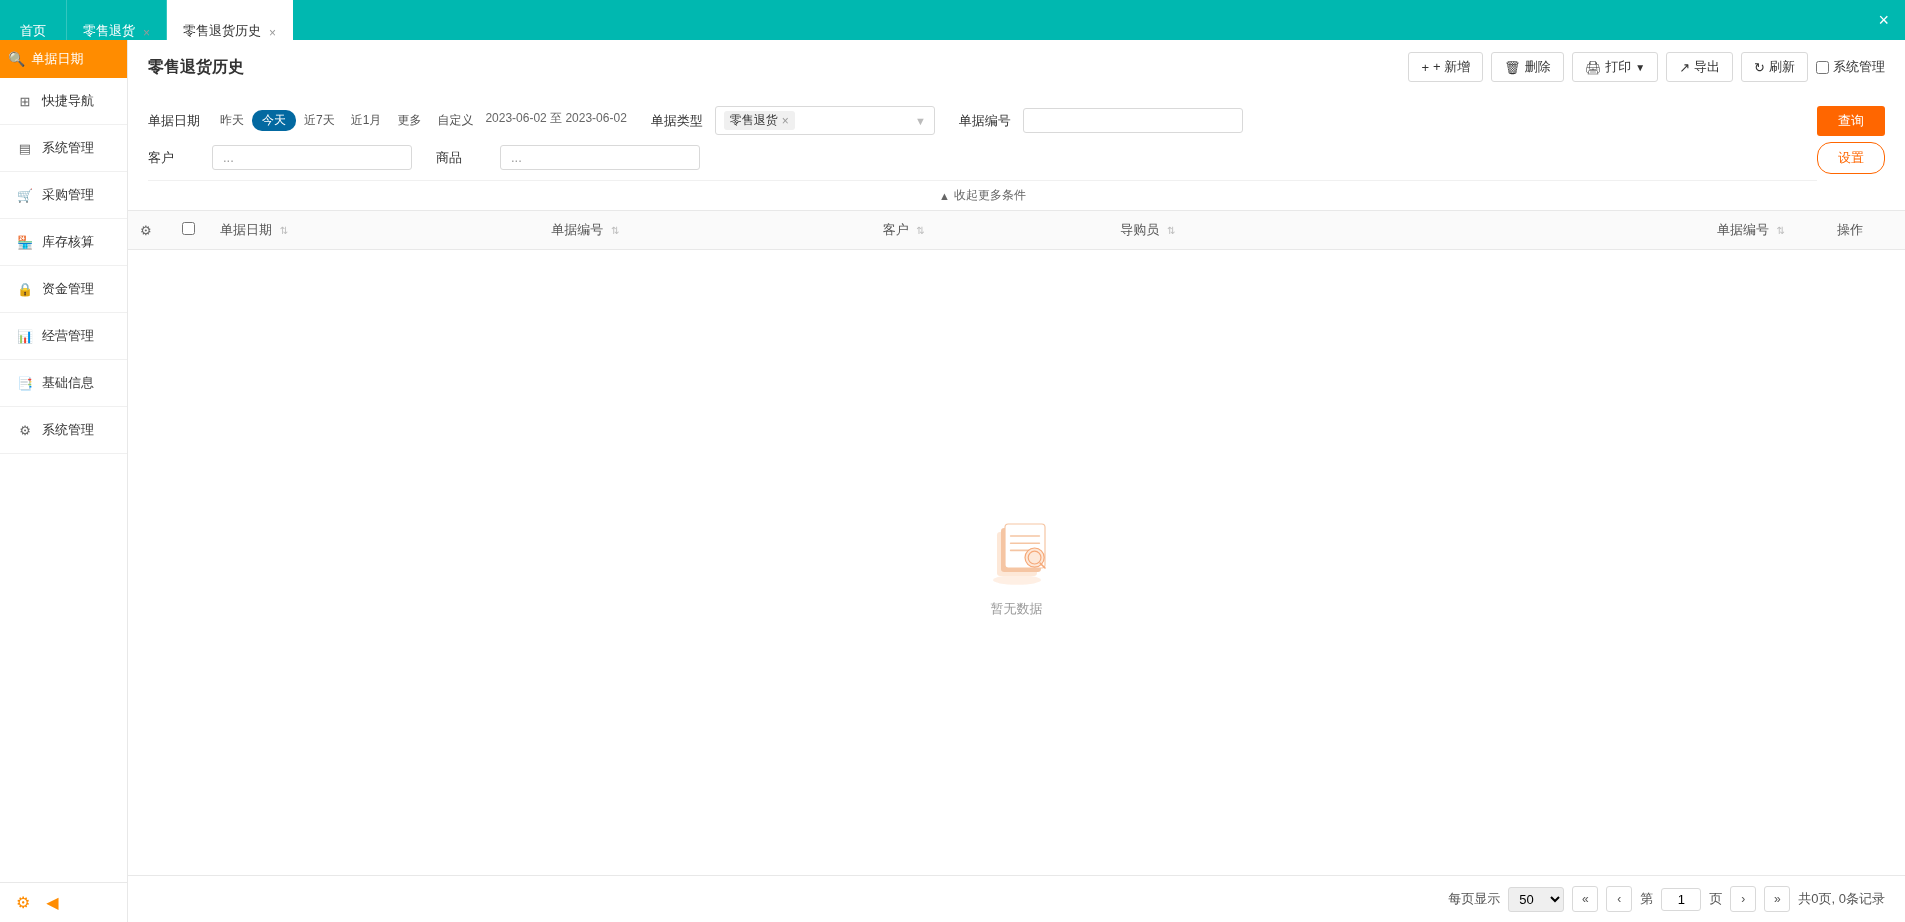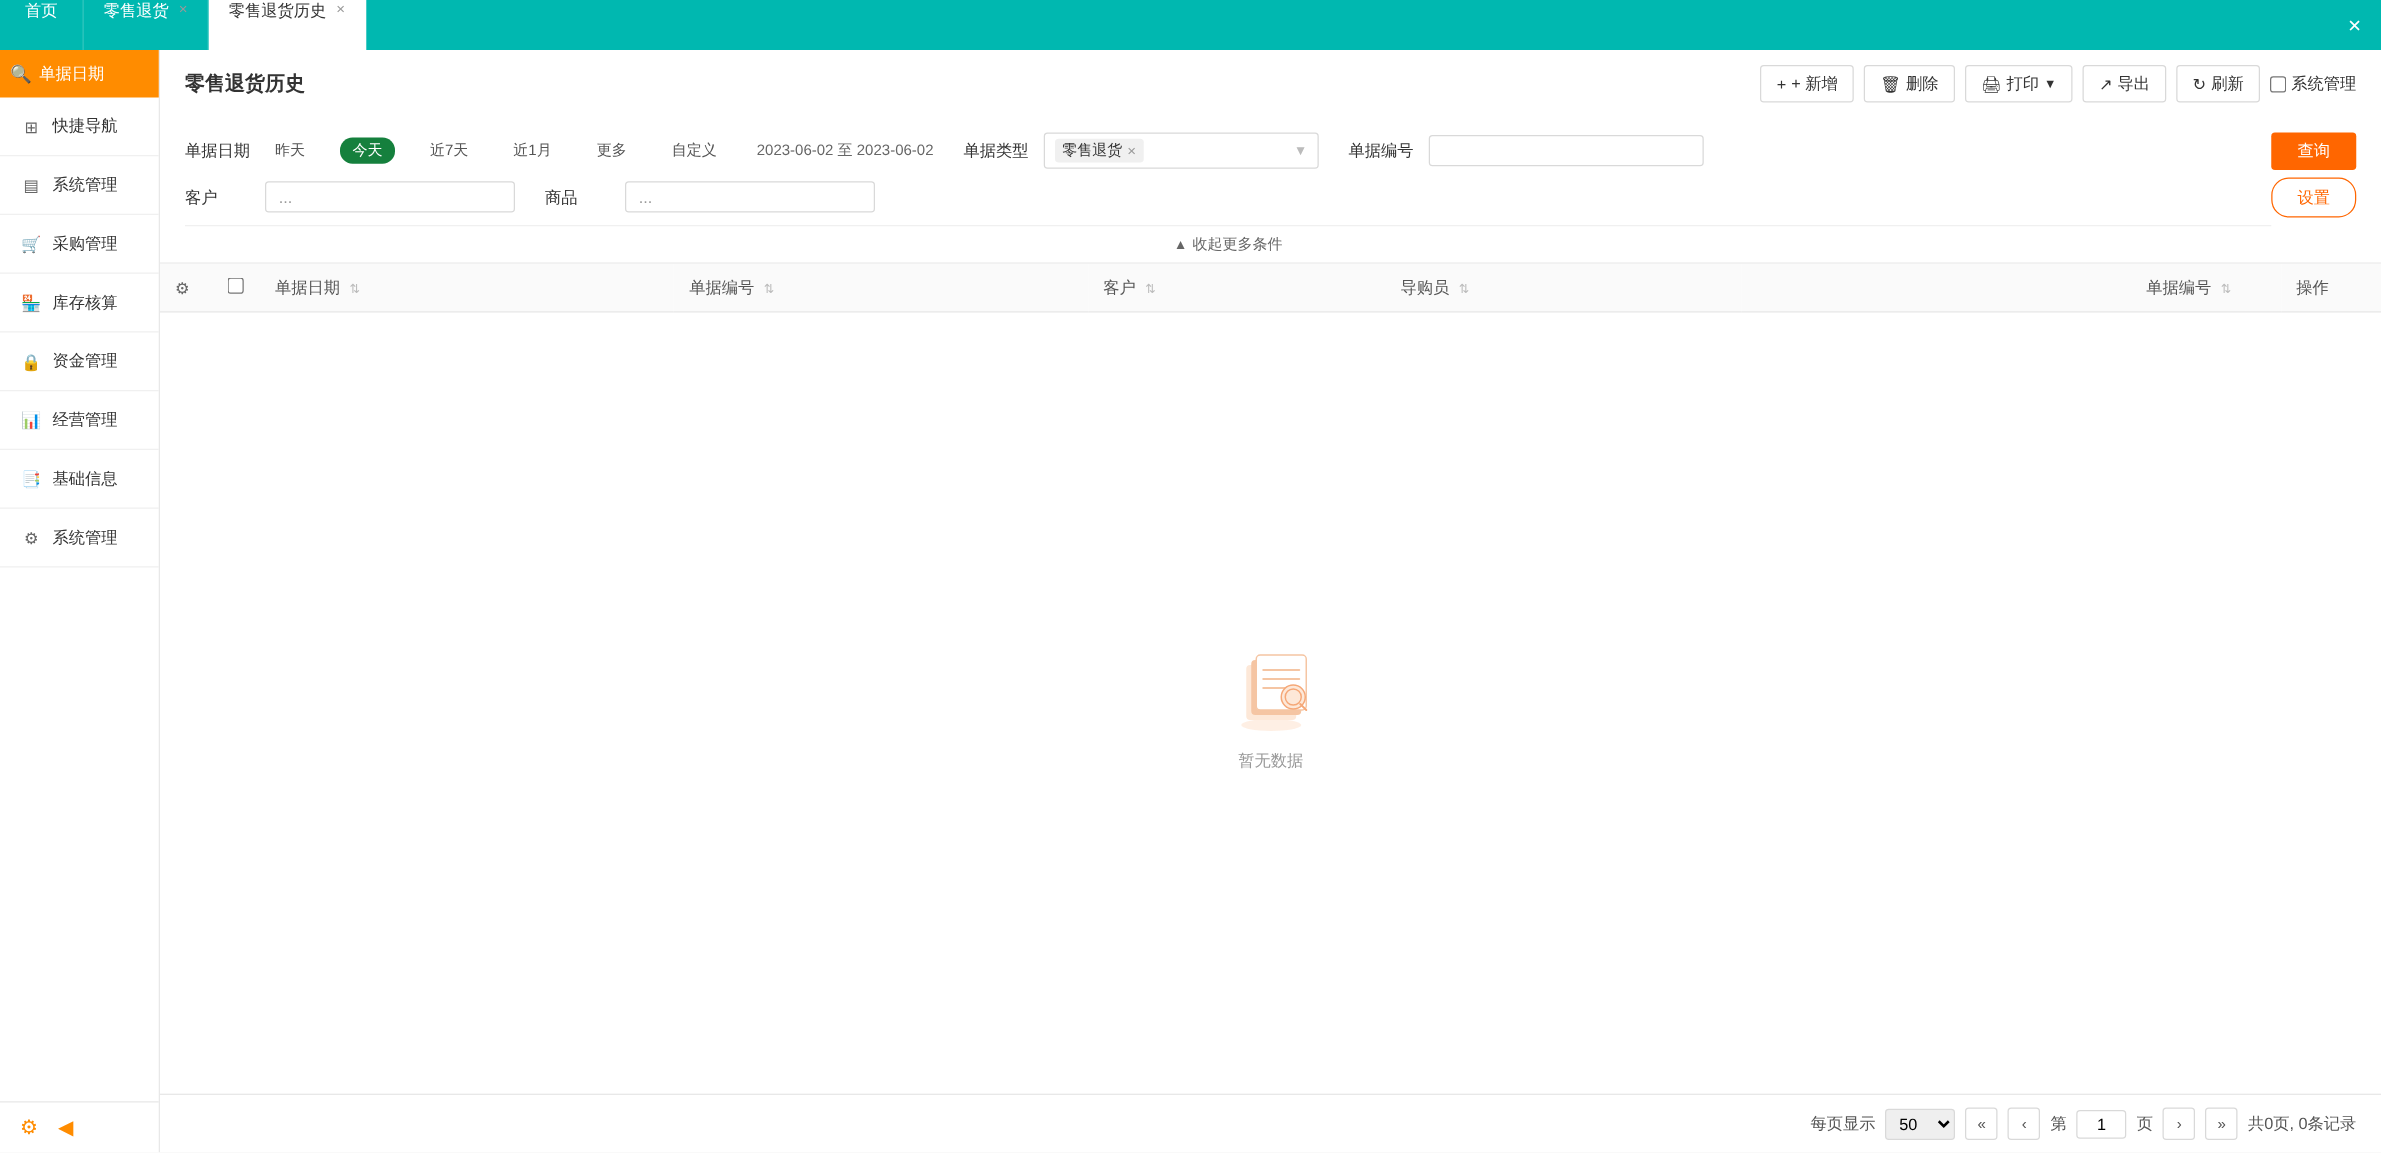--- a/index.html
+++ b/index.html
@@ -16,21 +16,21 @@
     }
     .top-bar-tabs {
       display: flex;
       height: 100%;
       flex: 1;
     }
     .top-tab {
       padding: 0 16px;
       height: 100%;
       display: flex;
-      align-items: flex-start;
+      align-items: flex-end;
       color: #fff;
       cursor: pointer;
       font-size: 13px;
       white-space: nowrap;
       border-right: 1px solid rgba(255,255,255,0.2);
     }
     .top-tab:first-child {
       padding: 0 20px;
     }
     .top-tab.active {
@@ -180,34 +180,33 @@
     }
     .filter-label {
       color: #333;
       white-space: nowrap;
       margin-right: 8px;
       font-size: 13px;
       min-width: 56px;
     }
     .filter-date-btns {
       display: flex;
-      gap: 20px;
-      align-items: center;
+      gap: 0;
     }
     .date-btn {
       padding: 2px 8px;
       border-radius: 3px;
       cursor: pointer;
       font-size: 12px;
       color: #555;
       background: transparent;
       border: none;
     }
     .date-btn.active {
-      background: #15803d;
+      background: #0369a1;
       color: #fff;
       border-radius: 10px;
       padding: 2px 10px;
     }
     .date-range {
       font-size: 12px;
       color: #666;
       margin-left: 4px;
     }
     .filter-select {

